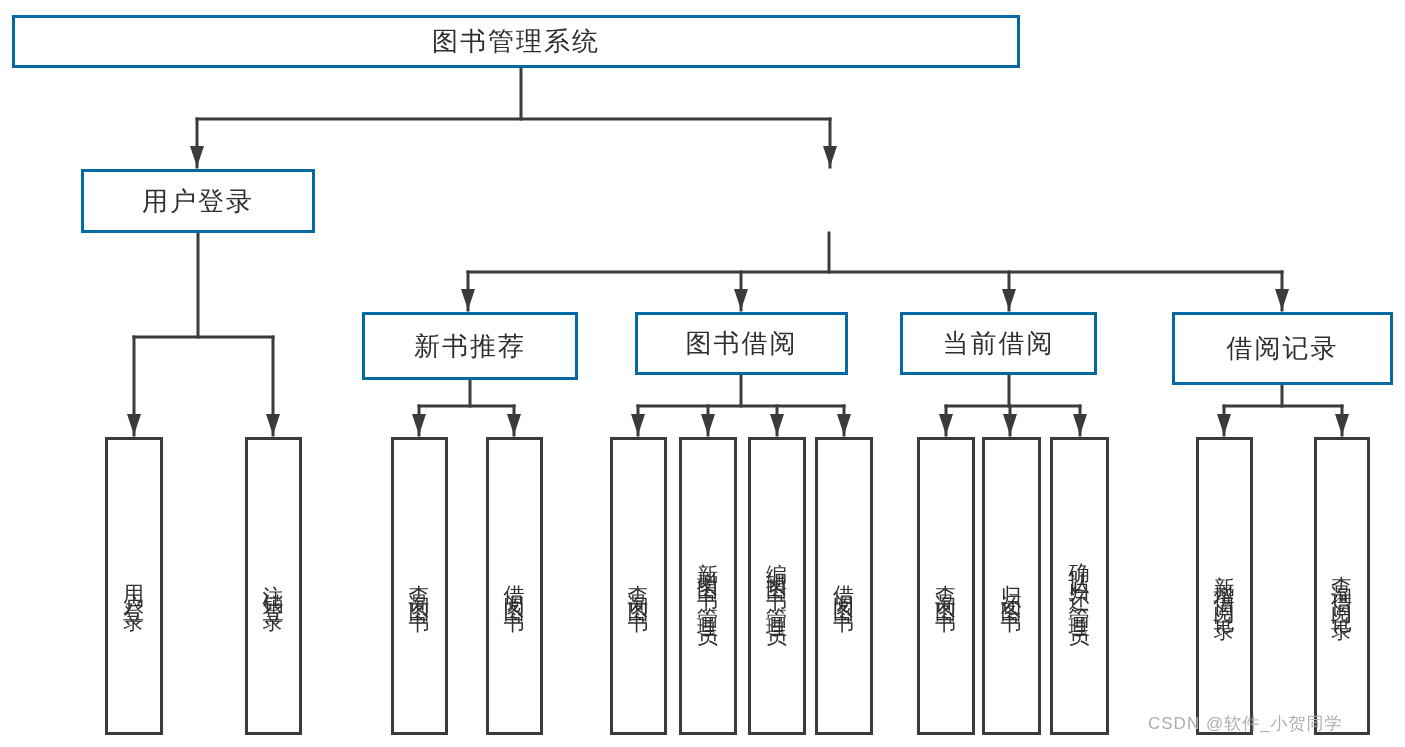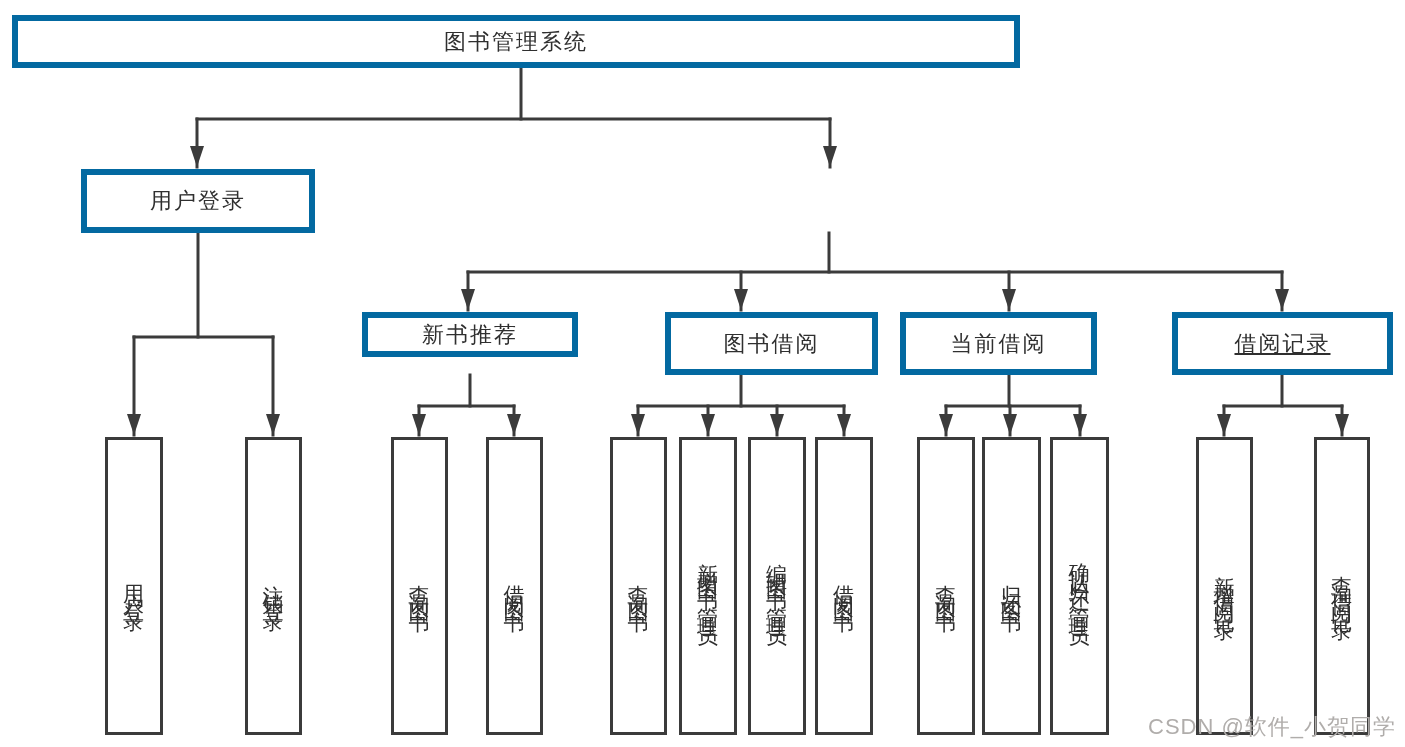--- a/index.html
+++ b/index.html
@@ -5,37 +5,37 @@
   html,body{margin:0;padding:0;}
   body{
     width:1405px;height:747px;position:relative;background:#ffffff;
     font-family:"Liberation Sans","DejaVu Sans",sans-serif;
     overflow:hidden;
   }
   #stage{position:absolute;inset:0;width:1405px;height:747px;}
   svg.connectors{position:absolute;left:0;top:0;z-index:1;}
   .node{
     position:absolute;z-index:2;background:#ffffff;
-    border:6px solid #0369a1;box-sizing:border-box;
+    border:3px solid #0369a1;box-sizing:border-box;
     display:flex;align-items:center;justify-content:center;
-    color:#2f2f2f;font-size:22px;letter-spacing:2px;
+    color:#2f2f2f;font-size:26px;letter-spacing:2px;
   }
   .leaf{
     position:absolute;z-index:2;background:#ffffff;
     border:3px solid #3b3b3b;box-sizing:border-box;
     display:flex;align-items:center;justify-content:center;
     color:#2f2f2f;font-size:21px;
   }
   .leaf span{
     writing-mode:vertical-rl;text-orientation:mixed;
     letter-spacing:9px;line-height:1;white-space:nowrap;
   }
   .watermark{
     position:absolute;z-index:3;left:1148px;top:712px;
-    color:#b0adab;font-size:22px;letter-spacing:1px;white-space:nowrap;
+    color:#b0adab;font-size:17px;letter-spacing:1px;white-space:nowrap;
   }
 </style>
 </head>
 <body>
 
 <div id="stage">
 
   <svg class="connectors" width="1405" height="747" viewBox="0 0 1405 747">
     <defs>
       <marker id="arrowhead" markerUnits="userSpaceOnUse" markerWidth="16" markerHeight="22" viewBox="0 0 16 22" refX="8" refY="21" orient="0">
@@ -101,30 +101,30 @@
   </svg>
 
   <div class="node" style="left:12px;top:15px;width:1008px;height:53px;">
     <span>图书管理系统</span>
   </div>
 
   <div class="node" style="left:81px;top:169px;width:234px;height:64px;">
     <span>用户登录</span>
   </div>
 
-  <div class="node" style="left:362px;top:312px;width:216px;height:45px;">
+  <div class="node" style="left:362px;top:312px;width:216px;height:68px;">
     <span>新书推荐</span>
   </div>
-  <div class="node" style="left:635px;top:312px;width:213px;height:63px;margin-left:30px;">
+  <div class="node" style="left:635px;top:312px;width:213px;height:63px;">
     <span>图书借阅</span>
   </div>
   <div class="node" style="left:900px;top:312px;width:197px;height:63px;">
     <span>当前借阅</span>
   </div>
-  <div class="node" style="left:1172px;top:312px;width:221px;height:63px;text-decoration:underline;">
+  <div class="node" style="left:1172px;top:312px;width:221px;height:73px;">
     <span>借阅记录</span>
   </div>
 
   <div class="leaf" style="left:105px;top:437px;width:58px;height:298px;">
     <span>用户登录</span>
   </div>
   <div class="leaf" style="left:245px;top:437px;width:57px;height:298px;">
     <span>注销登录</span>
   </div>
 

